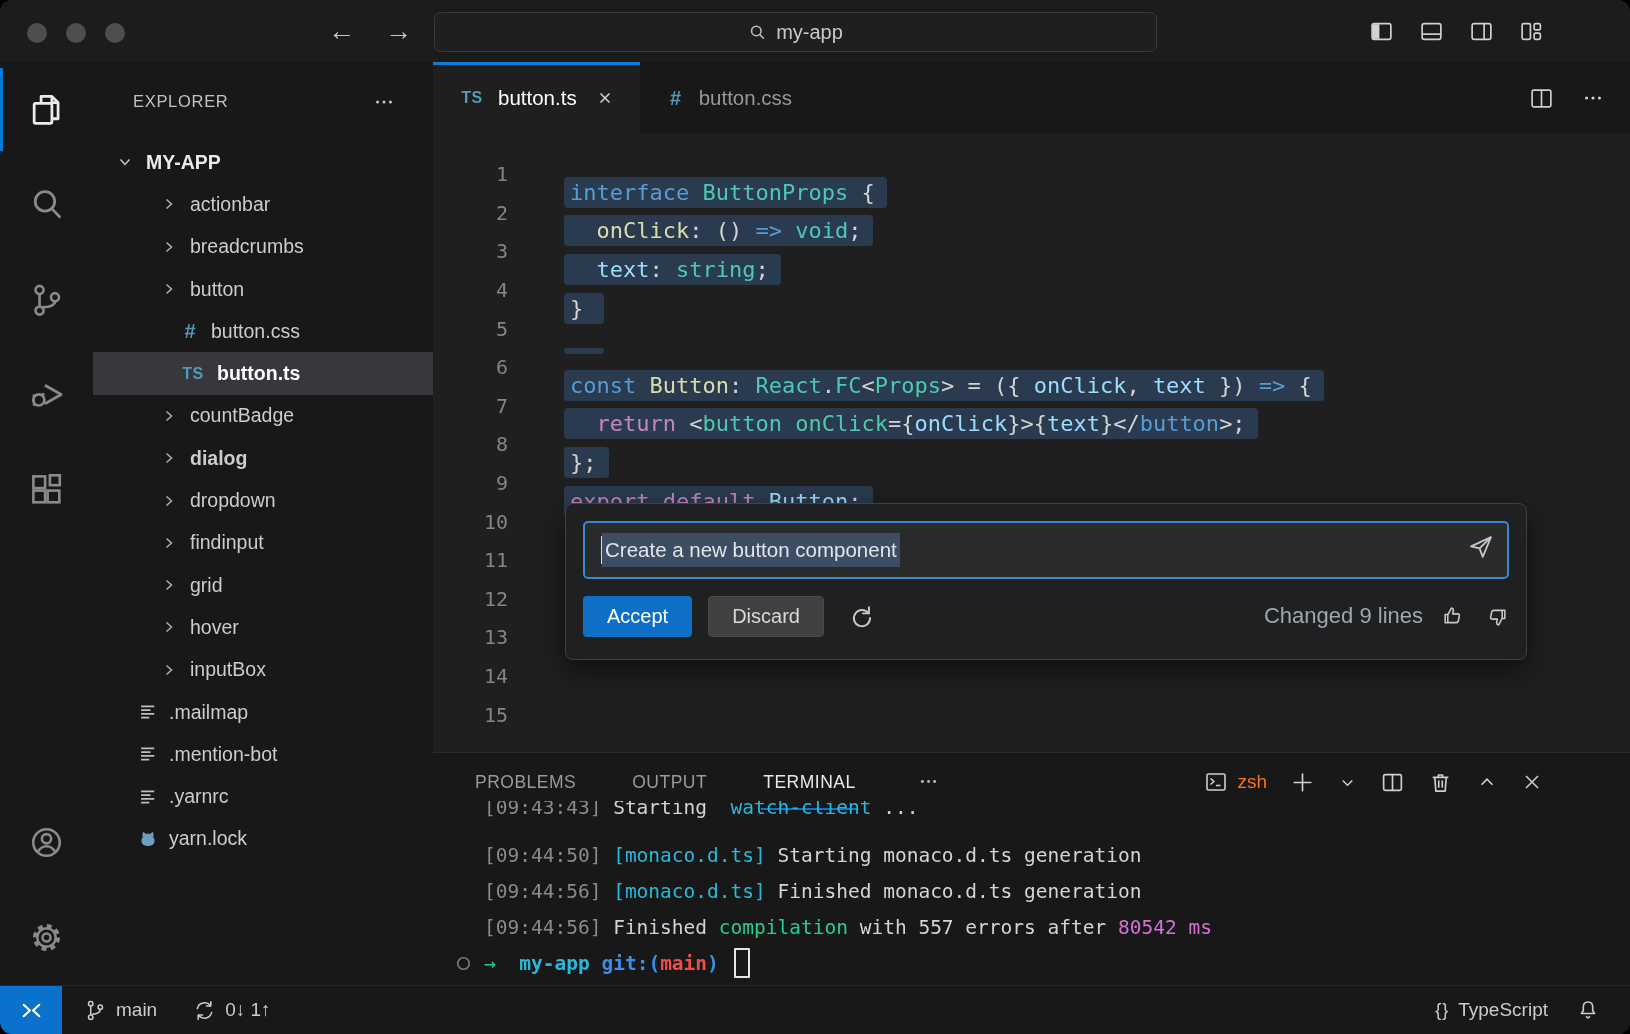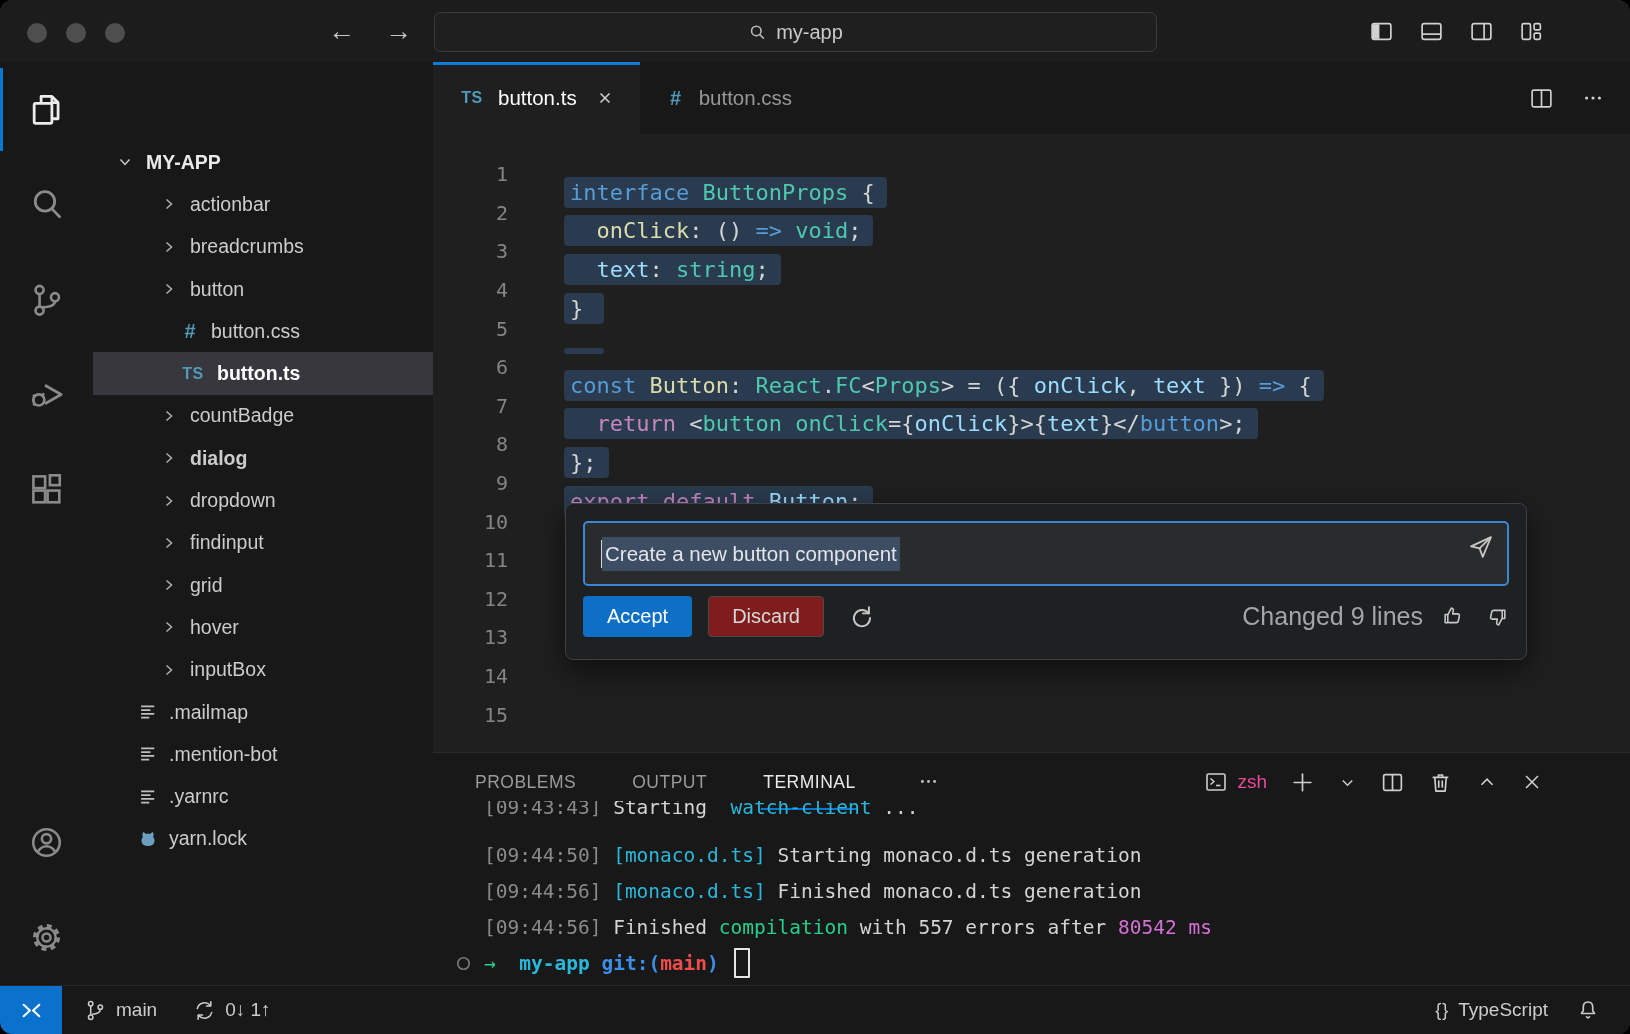--- a/index.html
+++ b/index.html
@@ -54,42 +54,42 @@
   .gutter{width:75px;text-align:right;color:#858585;font-size:20px;flex:none;}
   .ct{padding-left:62px;white-space:pre;margin-top:36px;}
   .ci{display:inline-block;border-radius:4px;padding:3px 12px 3px 6px;margin-left:-6px;}
   .code-line.hl .ci{background:#2a3b4f;min-width:22px;}
   .tk-kw{color:#569cd6}.tk-ty{color:#4ec9b0}.tk-fn{color:#dcdcaa}.tk-pr{color:#9cdcfe}
   .tk-ct{color:#c586c0}.tk-pl{color:#d4d4d4}
 
   
   .chat{position:absolute;left:132px;top:441px;width:960px;height:155px;background:#1f2022;
     border:1px solid #404045;border-radius:8px;box-shadow:0 10px 30px rgba(0,0,0,.55);}
-  .chat-input{position:absolute;left:17px;top:17px;right:17px;height:65px;background:#2a2b2d;
+  .chat-input{position:absolute;left:17px;top:17px;right:17px;height:58px;background:#2a2b2d;
     border:2px solid #3a87d4;border-radius:5px;display:flex;align-items:center;padding:0 16px;
     font-size:20.5px;color:#e2e5ea;box-sizing:border-box;}
   .chat-caret{display:inline-block;width:2px;height:28px;background:#d6d6d6;margin-right:-1px;}
   .chat-sel{background:#3d4d63;padding:5px 3px;}
   .send{position:absolute;right:12px;top:10px;color:#c8c8c8;}
   .chat-actions{position:absolute;left:17px;right:17px;top:88px;height:48px;display:flex;align-items:center;gap:16px;}
   .btn-accept{background:#0e6fc7;color:#fff;font-size:20px;padding:9px 24px;border-radius:4px;}
-  .btn-discard{background:#7f1d1d;border:1px solid #4a4a4e;color:#d8d8d8;font-size:20px;padding:8px 23px;border-radius:4px;}
+  .btn-discard{background:#404040;border:1px solid #4a4a4e;color:#d8d8d8;font-size:20px;padding:8px 23px;border-radius:4px;}
   .refresh{color:#c8c8c8;margin-left:8px;display:flex;}
-  .chat-right{margin-left:auto;display:flex;align-items:center;gap:18px;color:#a2a5aa;font-size:25px;}
+  .chat-right{margin-left:auto;display:flex;align-items:center;gap:18px;color:#a2a5aa;font-size:22px;}
 
   
   .panel{position:absolute;left:433px;top:752px;right:0;bottom:49px;background:#181818;border-top:1px solid #2b2b2b;overflow:hidden;}
   .panel-tabs{position:absolute;left:42px;top:0;height:58px;display:flex;gap:56px;align-items:center;
     font-size:17.5px;letter-spacing:.5px;color:#9a9a9a;}
   .panel-tab{position:relative;}
   .panel-tab.active{color:#e8e8e8;}
   .panel-tab.active::after{content:"";position:absolute;left:-2px;right:-2px;top:calc(100% + 15px);height:2.5px;background:#0078d4;}
   .panel-more{color:#bdbdbd;}
   .panel-actions{position:absolute;right:87px;top:0;height:58px;display:flex;align-items:center;gap:23px;color:#cfcfcf;}
-  .shell-group{display:flex;align-items:center;gap:9px;font-size:19px;color:#ec4899;justify-content:center;}
+  .shell-group{display:flex;align-items:center;gap:9px;font-size:19px;color:#f97316;justify-content:center;}
   .term{position:absolute;left:51px;top:48px;right:10px;font-family:"DejaVu Sans Mono",monospace;font-size:19.5px;}
   .term-line{height:36px;display:flex;align-items:center;white-space:pre;color:#cccccc;}
   .term-clip{height:22px;overflow:hidden;position:relative;margin-bottom:14px;}
   .term-clip .term-line{position:relative;top:-12px;}
   .term-line.prompt{position:relative;}
   .prompt-deco{position:absolute;left:-29px;top:10px;}
   .cursor{display:inline-block;width:12px;height:26px;border:2px solid #e6e6e6;margin-left:3px;border-radius:1px;}
   .tk-dim{color:#8a8a8a}.tk-cy{color:#29b8db}.tk-gr{color:#23d18b}.tk-mg{color:#d670d6}
   .tk-cyb{color:#29b8db;font-weight:bold}.tk-blb{color:#3b8eea;font-weight:bold}.tk-rdb{color:#f14c4c;font-weight:bold}
 
@@ -219,20 +219,30 @@
               <circle cx="12" cy="12" r="7" stroke-width="3.6" stroke-dasharray="2.9 2.6"></circle>
               <circle cx="12" cy="12" r="6" stroke-width="1.6"></circle>
               <circle cx="12" cy="12" r="2.6" stroke-width="1.6"></circle>
             </svg>
         </span>
       </div>
     </div>
   </div>
 
   <div class="sidebar">
+    <div class="sb-header">
+      <span class="sb-title">EXPLORER</span>
+      <span class="sb-more">
+        <svg width="22" height="22" viewBox="0 0 24 24" fill="currentColor">
+            <circle cx="5" cy="12" r="1.7"></circle>
+            <circle cx="12" cy="12" r="1.7"></circle>
+            <circle cx="19" cy="12" r="1.7"></circle>
+          </svg>
+      </span>
+    </div>
     <div class="tree" id="file-tree">
       <div class="tree-row root-row" style="padding-left:22px">
         <span class="tree-icon">
           <svg width="16" height="16" viewBox="0 0 16 16" fill="none" stroke="#c8c8c8" stroke-width="1.5">
               <polyline points="3.5 5.5 8 10.5 12.5 5.5"></polyline>
             </svg>
         </span>
         <span>MY-APP</span>
       </div>
         <div class="tree-row" style="padding-left: 66px;">

